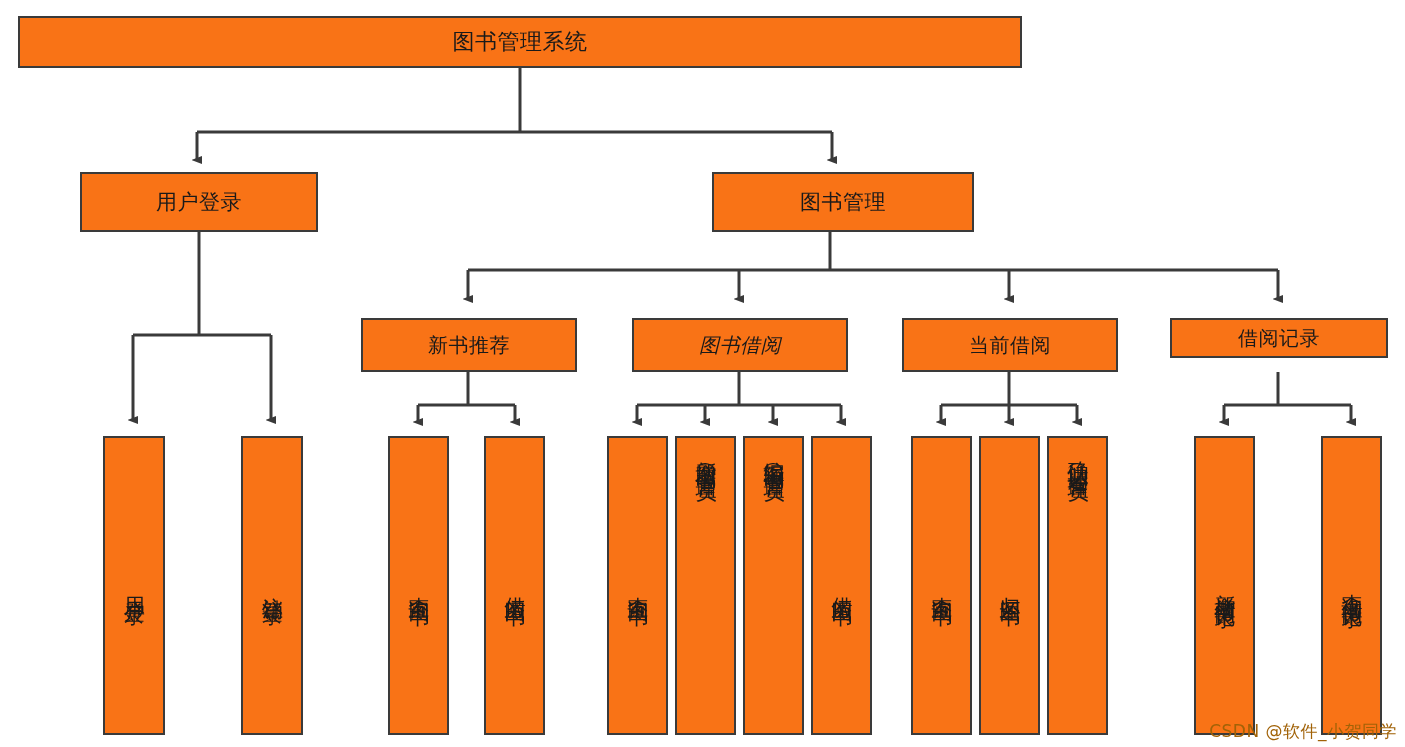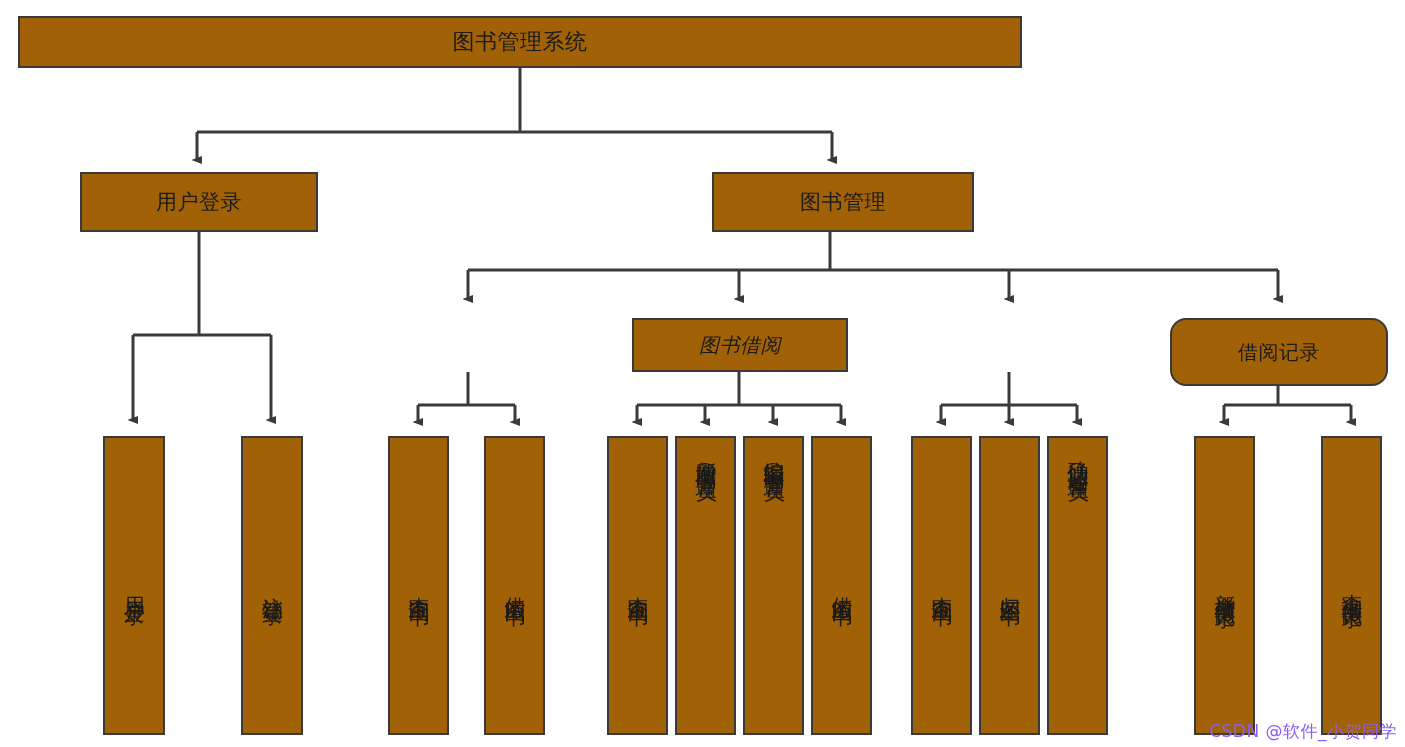--- a/index.html
+++ b/index.html
@@ -22,21 +22,21 @@
     left: 0;
     top: 0;
     width: 1405px;
     height: 747px;
     pointer-events: none;
   }
   .node {
     position: absolute;
     box-sizing: border-box;
     border: 2px solid #3a3a3a;
-    background: #a16207;
+    background: #f97316;
     display: flex;
     align-items: center;
     justify-content: center;
     color: #1a1a1a;
   }
   .node .lbl {
     font-size: 21px;
     line-height: 1.15;
     letter-spacing: 0.5px;
     white-space: nowrap;
@@ -61,21 +61,21 @@
   }
   .node.leaf.vcenter {
     align-items: center;
     padding-top: 0;
   }
   #watermark {
     position: absolute;
     right: 8px;
     bottom: 4px;
     font-size: 17px;
-    color: #8b5cf6;
+    color: #a16207;
     white-space: nowrap;
     letter-spacing: 0.5px;
   }
 </style>
 </head>
 <body>
 
 <div id="canvas">
 
   <svg class="wires" viewBox="0 0 1405 747">
@@ -133,27 +133,33 @@
   </div>
 
   <div class="node lvl2" style="left:80px; top:172px; width:238px; height:60px;">
     <span class="lbl">用户登录</span>
   </div>
 
   <div class="node lvl2" style="left:712px; top:172px; width:262px; height:60px;">
     <span class="lbl">图书管理</span>
   </div>
 
+  <div class="node lvl3" style="left:361px; top:318px; width:216px; height:54px;">
+    <span class="lbl">新书推荐</span>
+  </div>
 
   <div class="node lvl3" style="left:632px; top:318px; width:216px; height:54px;font-style:italic;">
     <span class="lbl">图书借阅</span>
   </div>
 
-
-  <div class="node lvl3" style="left:1170px; top:318px; width:218px; height:68px;border-radius:16px;">
+  <div class="node lvl3" style="left:902px; top:318px; width:216px; height:54px;">
+    <span class="lbl">当前借阅</span>
+  </div>
+
+  <div class="node lvl3" style="left:1170px; top:318px; width:218px; height:40px;">
     <span class="lbl">借阅记录</span>
   </div>
 
   <div class="node leaf vcenter" style="left:103px; top:436px; width:62px; height:299px;">
     <span class="lbl">用户登录</span>
   </div>
 
   <div class="node leaf vcenter" style="left:241px; top:436px; width:62px; height:299px;">
     <span class="lbl">注销登录</span>
   </div>

